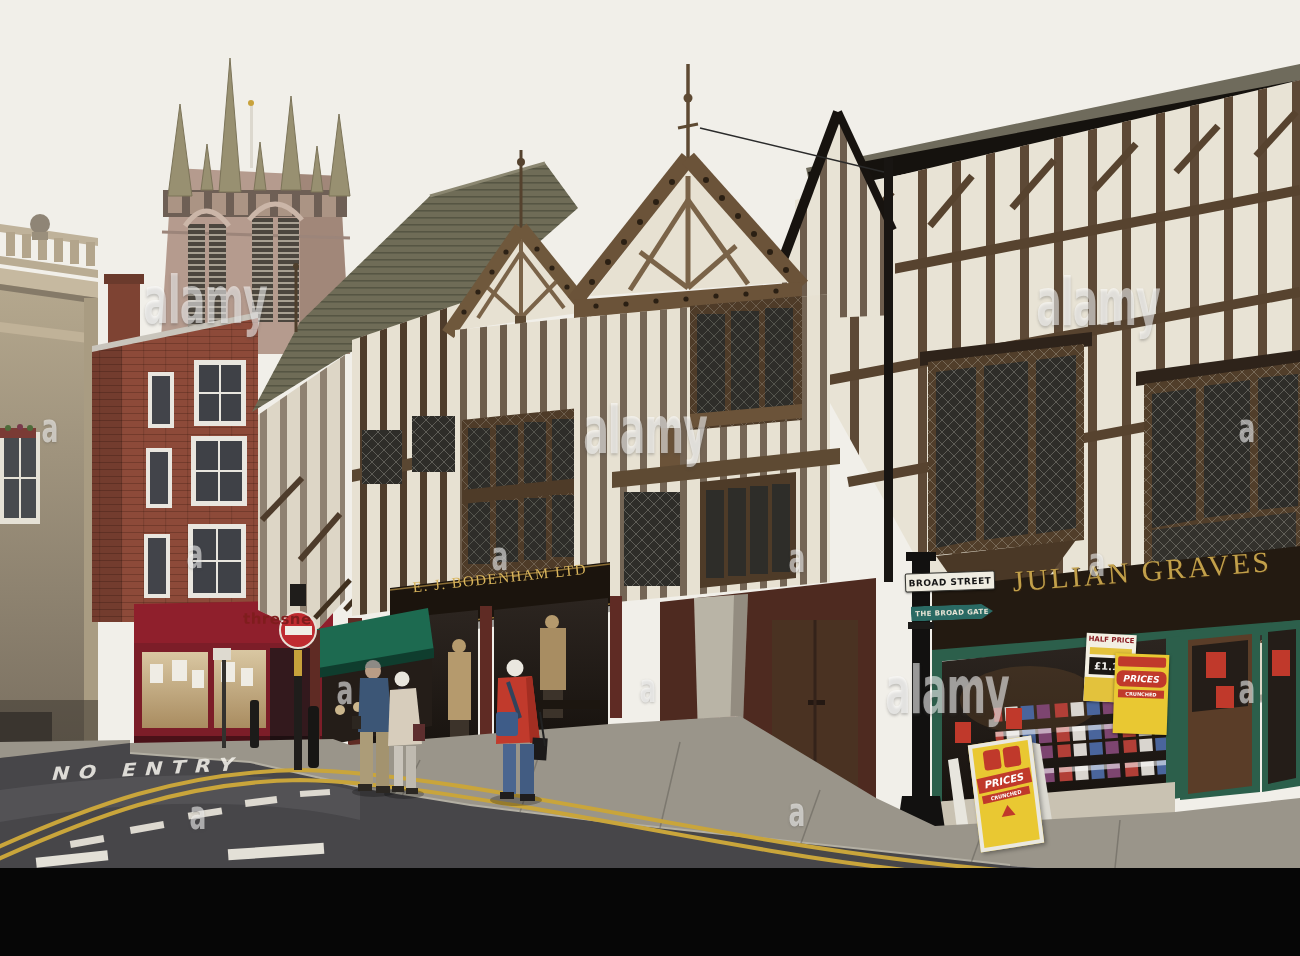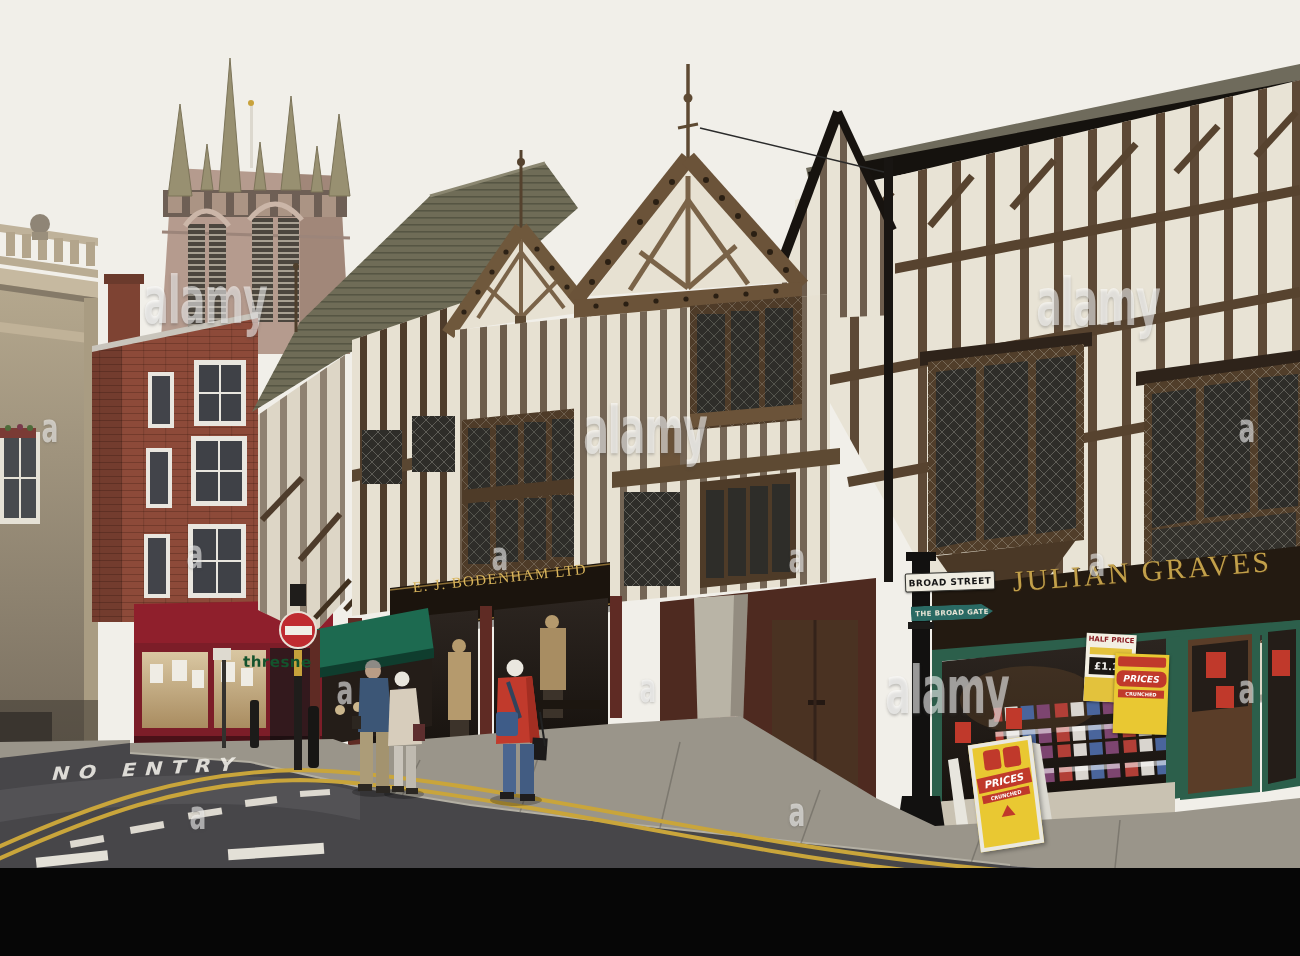--- a/index.html
+++ b/index.html
@@ -2,22 +2,22 @@
 <html><head>
 <meta charset="utf-8">
 <style>
   html,body{margin:0;padding:0;background:#222;}
   #frame{position:relative;width:1300px;height:956px;overflow:hidden;background:#000;
          font-family:"DejaVu Sans",sans-serif;}
   #photo{position:absolute;left:0;top:0;width:1300px;height:868px;background:#f1efe9;overflow:hidden;}
   #photo svg{position:absolute;left:0;top:0;}
   .ov{position:absolute;white-space:nowrap;}
   
-  .thresne{left:243px;top:610px;width:72px;color:#14532d;font-size:15px;font-weight:bold;
-           letter-spacing:.5px;transform:rotate(.5deg);margin-top:43px;}
+  .thresne{left:243px;top:610px;width:72px;color:#7f1d1d;font-size:15px;font-weight:bold;
+           letter-spacing:.5px;transform:rotate(.5deg);}
   .bodenham{left:390px;top:570px;width:220px;text-align:center;color:#d8b45c;
             font-family:"Liberation Serif",serif;font-size:15px;letter-spacing:1.5px;
             transform:rotate(-6deg);}
   .broadstreet{left:905px;top:572px;width:88px;height:17px;background:#efece1;color:#161616;
             border:1px solid #33332f;border-radius:2px;font-size:9px;font-weight:bold;
             display:flex;align-items:center;justify-content:center;letter-spacing:.5px;
             transform:rotate(-2deg);box-shadow:0 1px 2px rgba(0,0,0,.4);}
   .broadgate{left:911px;top:605px;width:82px;height:15px;background:#2a6a64;color:#e8e4d6;
             font-size:7px;font-weight:bold;display:flex;align-items:center;justify-content:center;
             letter-spacing:.4px;clip-path:polygon(0 0,86% 0,100% 50%,86% 100%,0 100%);

